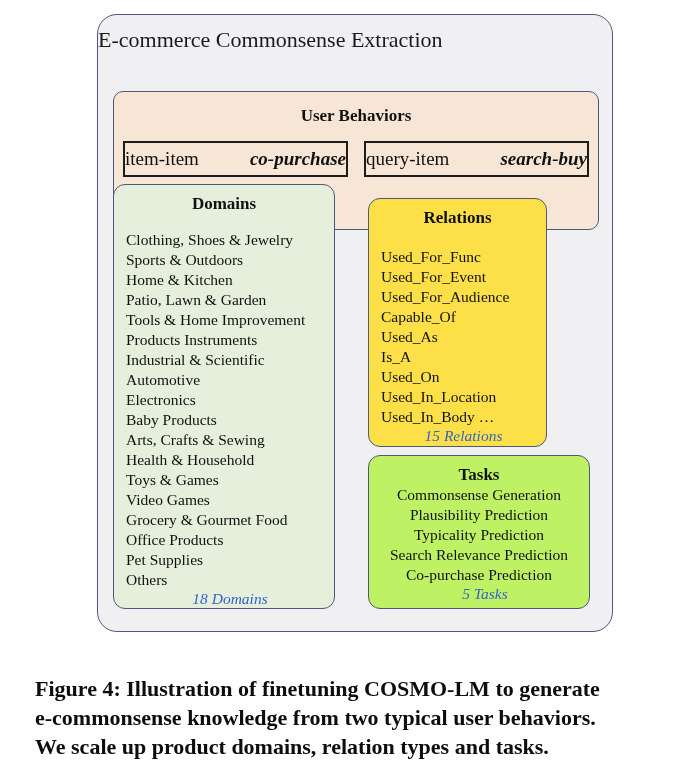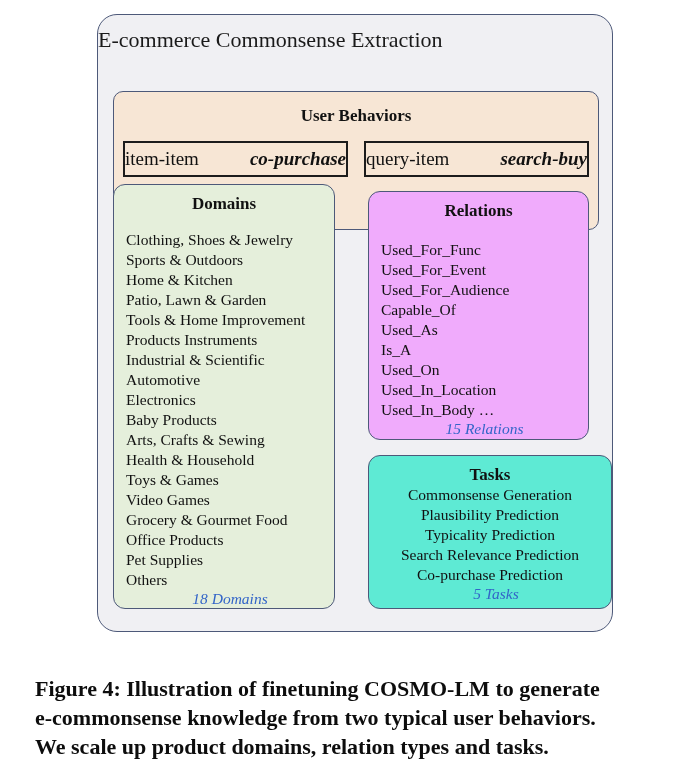--- a/index.html
+++ b/index.html
@@ -60,22 +60,22 @@
     white-space: pre;
   }
   .behavior-box .emph { font-weight: bold; font-style: italic; }
   .panel {
     position: absolute;
     box-sizing: border-box;
     border: 1.5px solid #4d5979;
     border-radius: 12px;
   }
   .domains-box   { left: 15px;  top: 169px; width: 222px; height: 425px; background: #e5efdb; }
-  .relations-box { left: 270px; top: 176px; width: 221px; height: 249px; background: #f0abfc; }
-  .tasks-box     { left: 270px; top: 440px; width: 244px; height: 154px; background: #5eead4; }
+  .relations-box { left: 270px; top: 183px; width: 179px; height: 249px; background: #fde047; }
+  .tasks-box     { left: 270px; top: 440px; width: 222px; height: 154px; background: #bef264; }
   .panel-header {
     margin-top: 9px;
     text-align: center;
     font-weight: bold;
     font-size: 17px;
   }
   .item-list {
     margin: 0; padding: 0;
     list-style: none;
     font-size: 15.5px;

